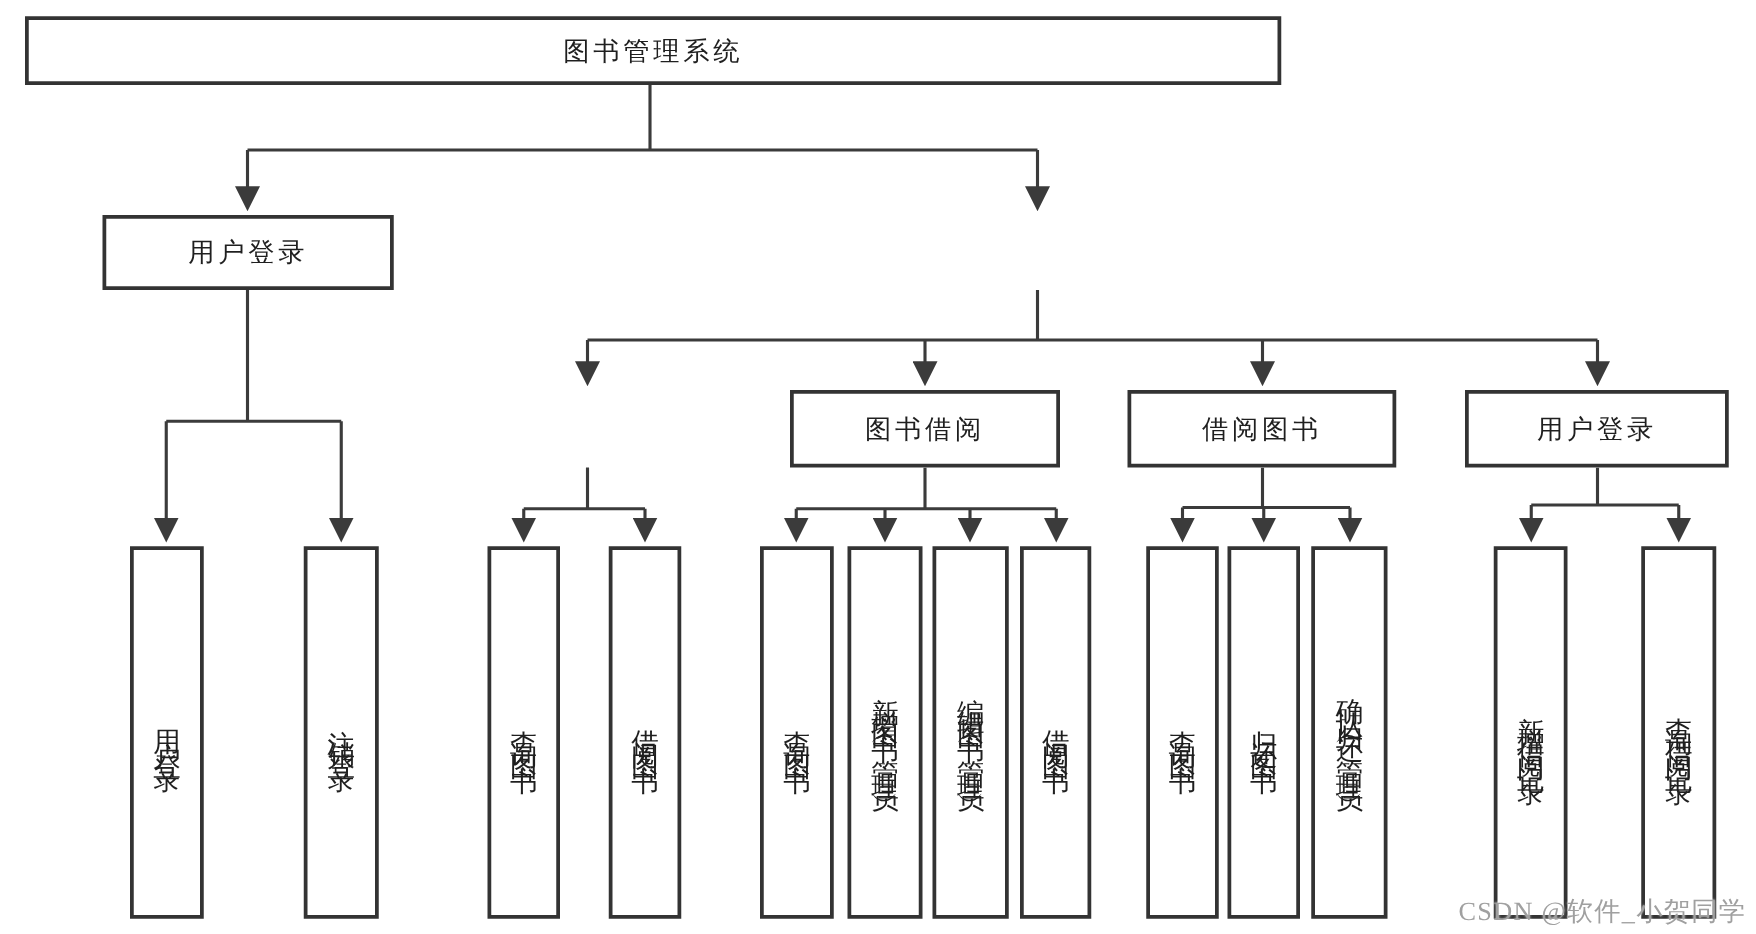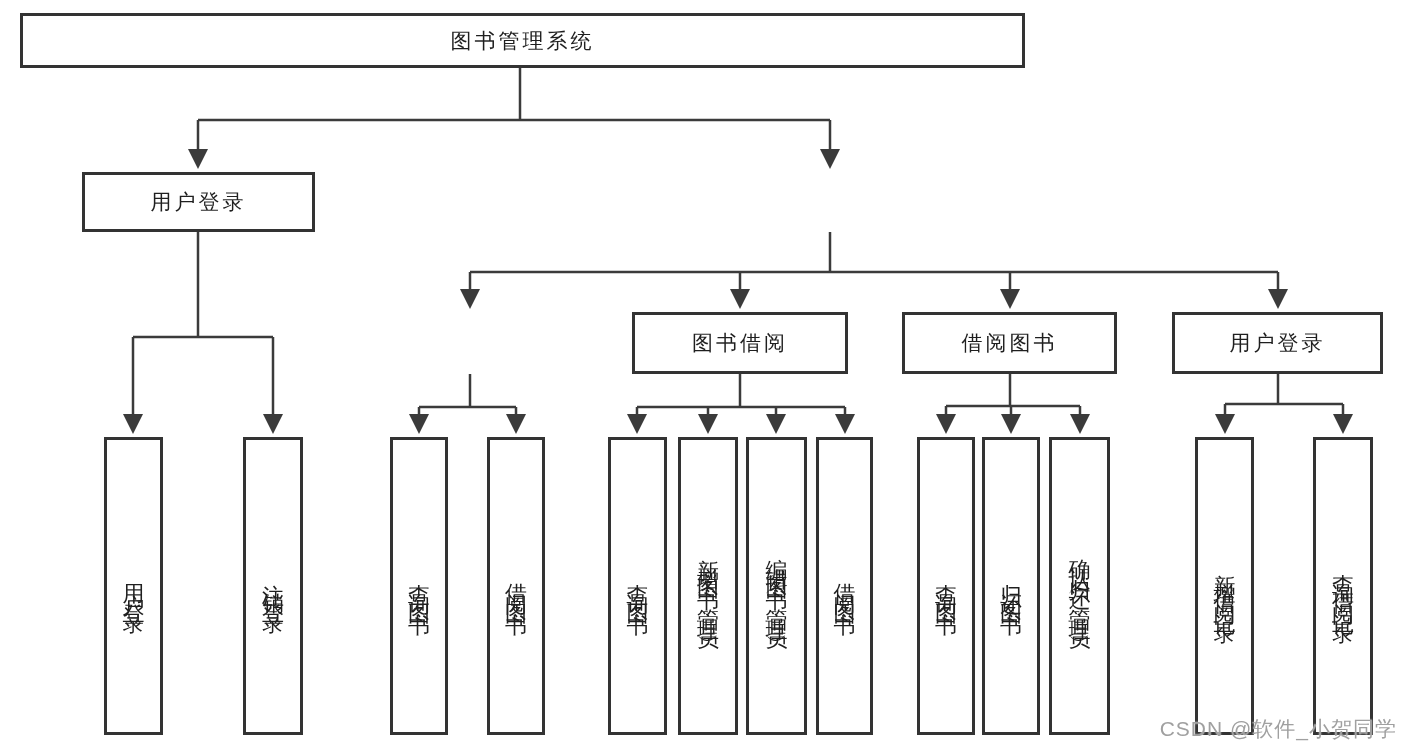--- a/index.html
+++ b/index.html
@@ -45,20 +45,21 @@
   }
   .watermark{
     position:absolute;
     right:8px;
     bottom:4px;
     font-size:21px;
     color:var(--watermark);
     text-shadow:0 0 2px rgba(255,255,255,.9);
     letter-spacing:1px;
     z-index:5;
+    font-family:Liberation Serif, serif;
   }
 </style>
 </head>
 <body>
 
 <div class="stage">
 
   <svg class="connectors" viewBox="0 0 1405 747" xmlns="http://www.w3.org/2000/svg">
     <defs>
       <marker id="ah" viewBox="0 0 10 10" refX="8" refY="5" markerWidth="8" markerHeight="8" orient="auto-start-reverse">

